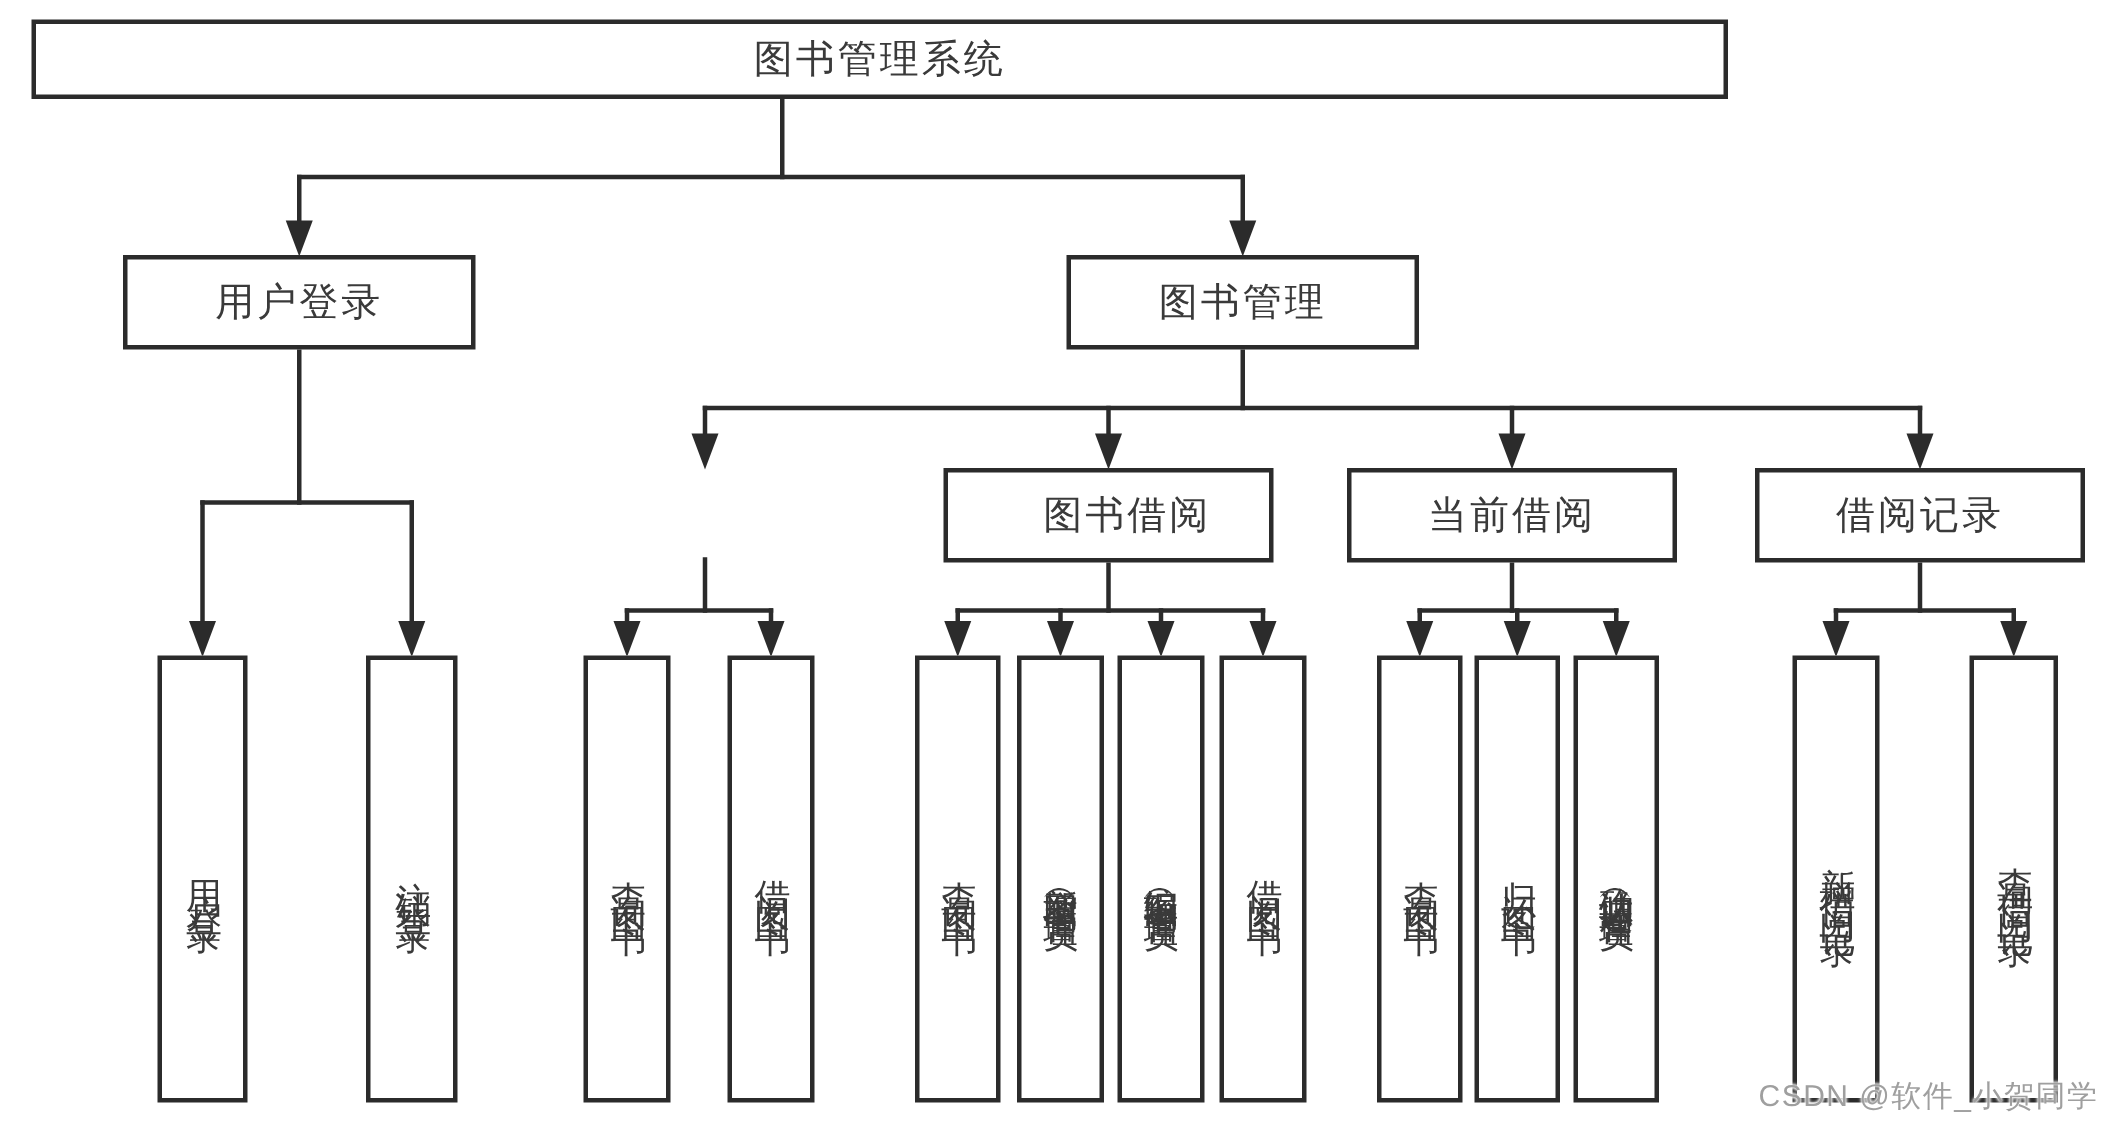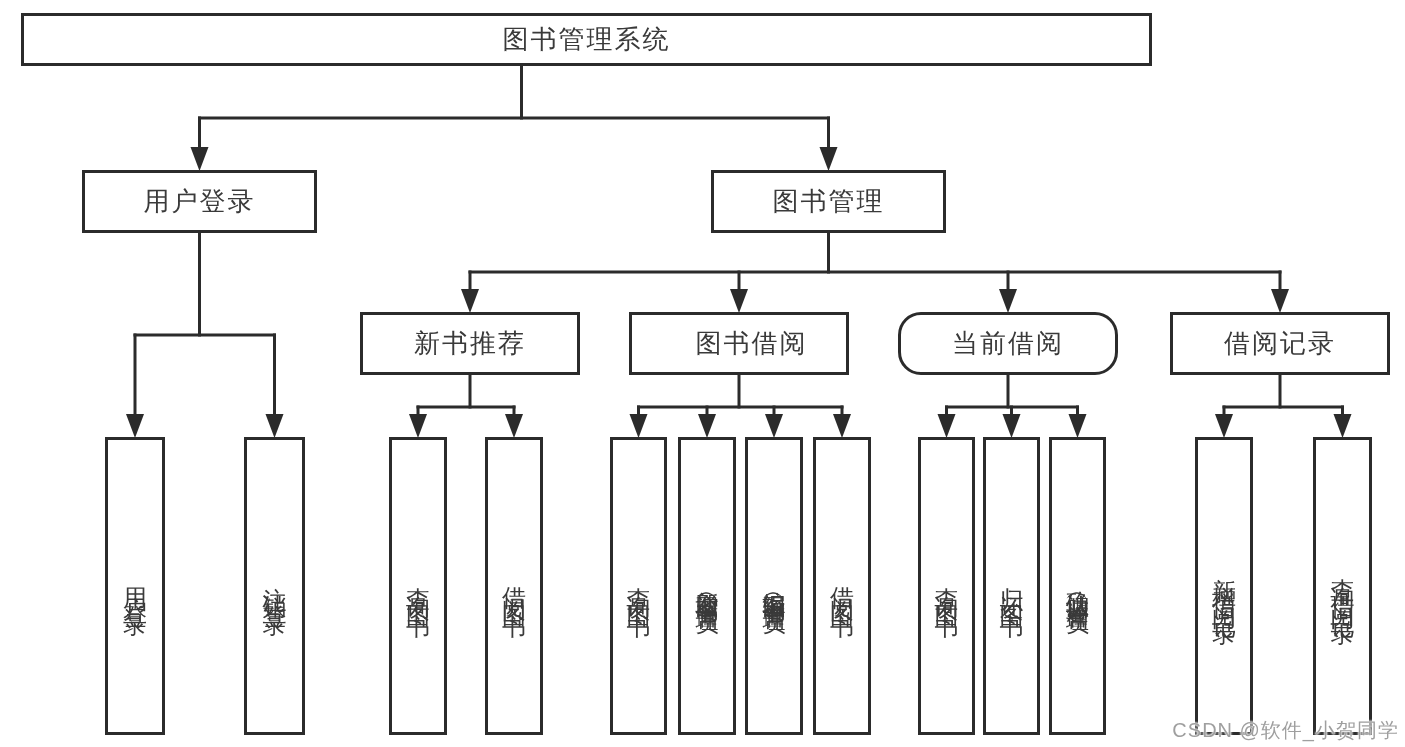--- a/index.html
+++ b/index.html
@@ -88,27 +88,24 @@
   <div class="watermark">CSDN @软件_小贺同学</div>
 <div class="node h" style="left: 21px; top: 13px; width: 1131px; height: 53px;">
       <span>图书管理系统</span>
     </div>
     <div class="node h" style="left: 82px; top: 170px; width: 235px; height: 63px;">
       <span>用户登录</span>
     </div>
     <div class="node h" style="left: 711px; top: 170px; width: 235px; height: 63px;">
       <span>图书管理</span>
     </div>
-    <div class="node h" style="left: 360px; top: 312px; width: 220px; height: 63px;">
-      <span>新书推荐</span>
-    </div>
     <div class="node h" style="left: 629px; top: 312px; width: 220px; height: 63px; padding-left: 25px;">
       <span>图书借阅</span>
     </div>
-    <div class="node h" style="left: 898px; top: 312px; width: 220px; height: 63px; border-radius: 23px;">
+    <div class="node h" style="left: 898px; top: 312px; width: 220px; height: 63px;">
       <span>当前借阅</span>
     </div>
     <div class="node h" style="left: 1170px; top: 312px; width: 220px; height: 63px;">
       <span>借阅记录</span>
     </div>
     <div class="node v" style="left: 105px; top: 437px; width: 60px; height: 298px;">
       <span>用户登录</span>
     </div>
     <div class="node v" style="left: 244px; top: 437px; width: 61px; height: 298px;">
       <span>注销登录</span>

